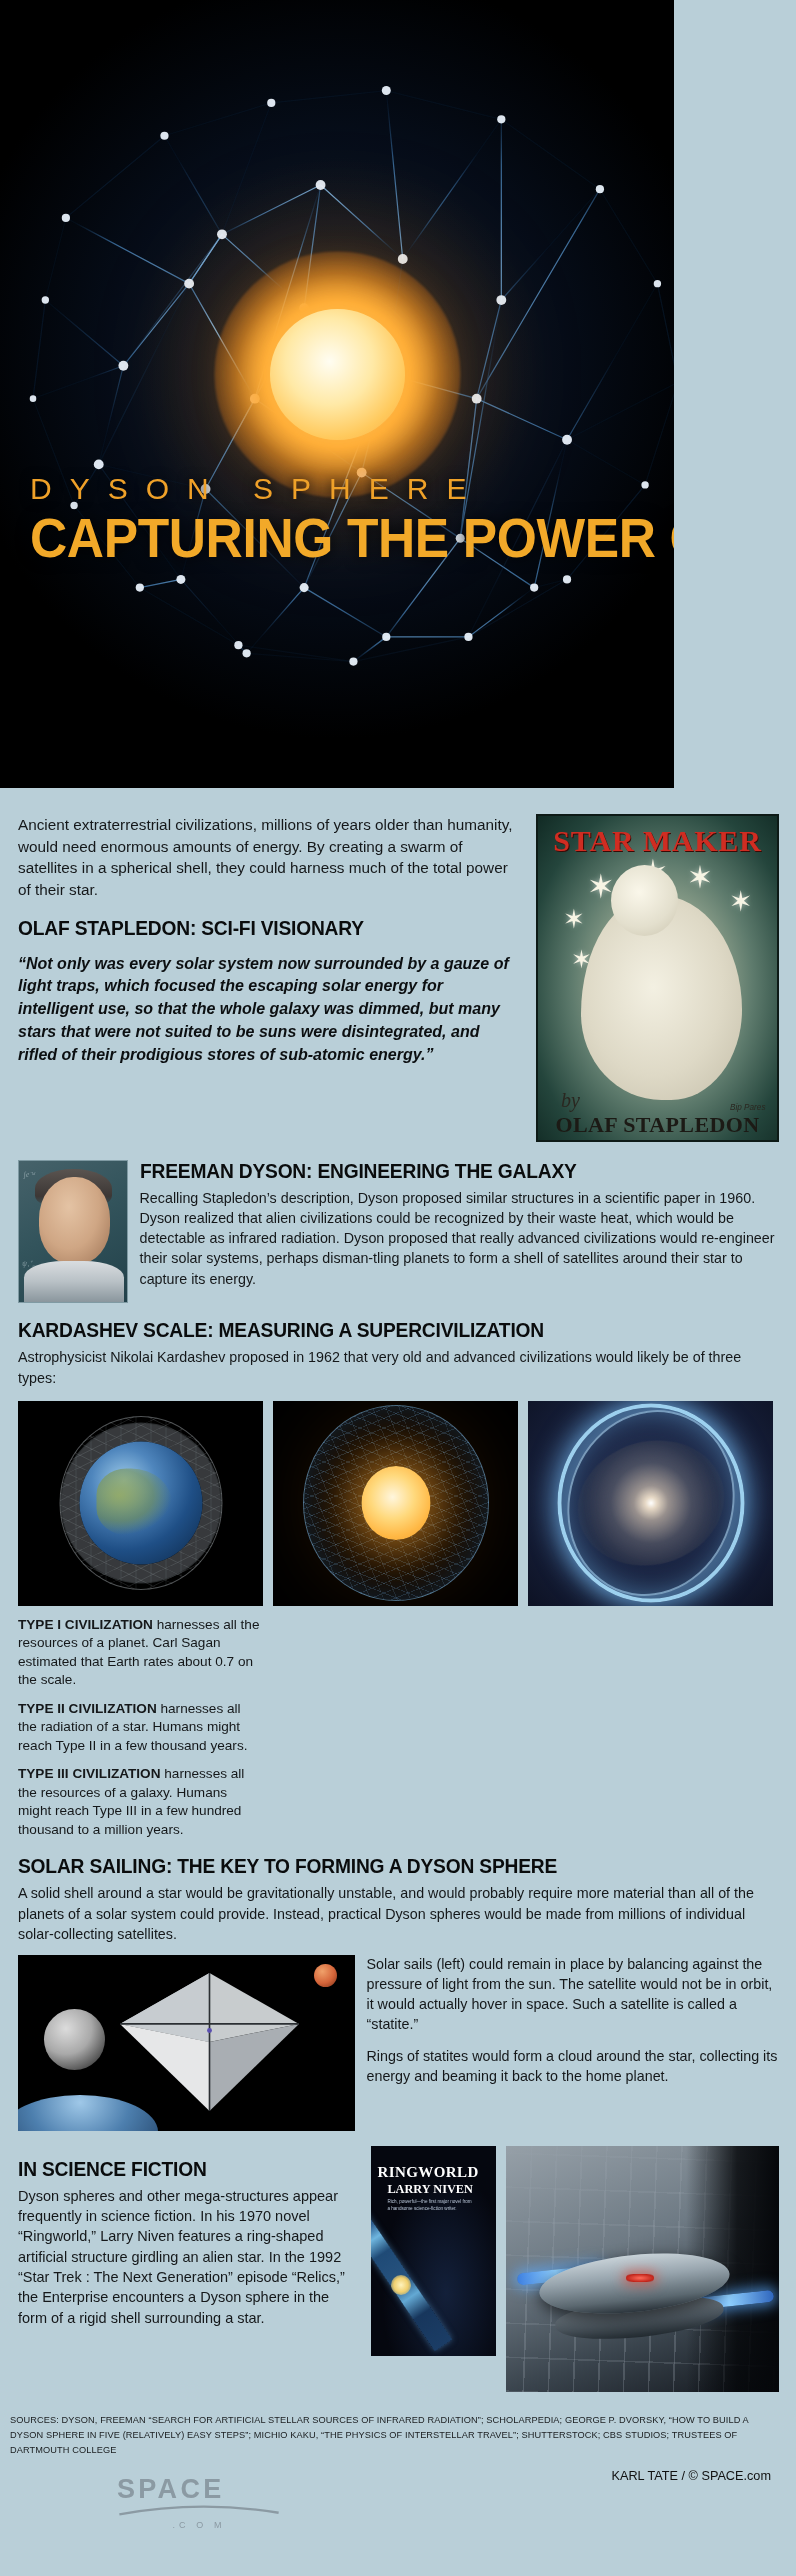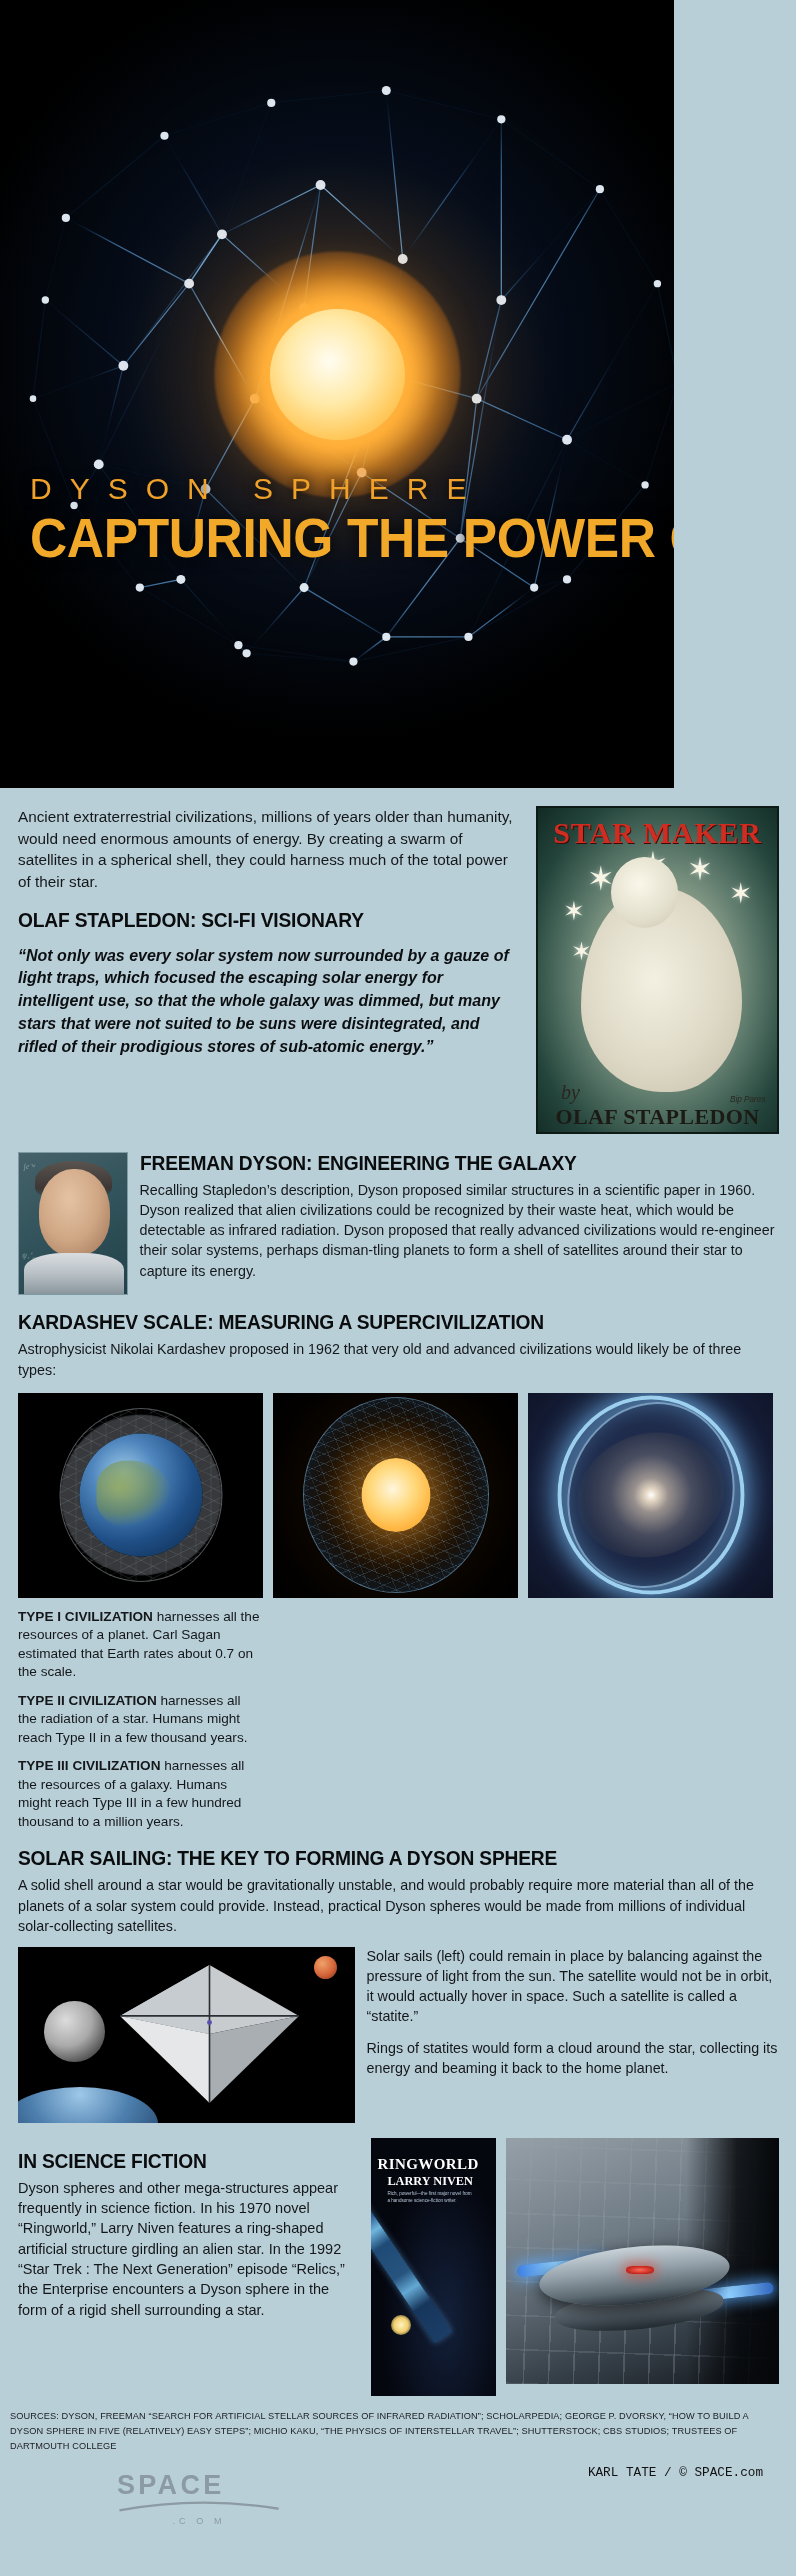--- a/index.html
+++ b/index.html
@@ -43,21 +43,21 @@
     font-family:"Liberation Sans", sans-serif;text-shadow:0 0 11.5px rgba(0,0,0,.9);
     white-space:nowrap;
   }
   .hero-title{
     color:#f2a929;font-size:56px;line-height:.95;font-weight:bold;margin-top:5px;
     letter-spacing:-0.4px;transform:scaleX(.92);transform-origin:left center;
     text-shadow:0 0 15px rgba(0,0,0,.85);white-space:nowrap;
   }
 
   
-  .body{position:relative;padding:0 18px;background:#b9cfd8;}
+  .body{position:relative;padding:8px 18px;background:#b9cfd8;}
   .para{
     font-size:15.3px;line-height:1.41;color:#15181a;margin:0 0 3.3px 0;
     font-family:"Liberation Sans", sans-serif;
   }
   h2.sect{
     font-size:20px;font-weight:bold;color:#0a0c0d;margin:16.4px 0 5px 0;
     letter-spacing:-0.2px;transform:scaleX(.96);transform-origin:left center;
   }
   .quote{
     font-size:16px;line-height:1.42;font-style:italic;font-weight:bold;color:#0c0f11;
@@ -205,21 +205,21 @@
   }
   .sail-kite{position:absolute;left:102px;top:18px;width:179px;height:138px;}
   .sail-txt{flex:1;}
   .sail-txt p{font-size:14.3px;line-height:1.38;color:#15181a;margin:0 0 13px 0;}
 
   
   .scifi-row{display:flex;gap:10px;margin-top:15px;align-items:flex-start;}
   .scifi-left{width:343px;}
   .scifi-left p{font-size:14.5px;line-height:1.40;color:#15181a;margin:0;}
   .ring-cover{
-    width:125px;height:258px;flex:0 0 125px;position:relative;overflow:hidden;background:#05070f;
+    width:125px;height:210px;flex:0 0 125px;position:relative;overflow:hidden;background:#05070f;
   }
   .rc-stars{position:absolute;inset:0;background:radial-gradient(ellipse at 60% 70%, #13203a 0%, #05070f 60%);}
   .rc-title{position:absolute;top:18px;left:6.6px;font-family:"Liberation Serif", serif;font-weight:bold;font-size:15px;color:#fff;letter-spacing:0.4px;}
   .rc-sub{position:absolute;top:36px;left:16.4px;font-family:"Liberation Serif", serif;font-weight:bold;font-size:12.3px;color:#fff;}
   .rc-blurb{position:absolute;top:53px;left:16.4px;width:86px;font-size:4.6px;color:#b9c6d8;line-height:1.5;}
   .rc-band{
     position:absolute;left:-15px;top:51px;width:172px;height:21.4px;
     transform:rotate(56deg);transform-origin:left top;
     background:linear-gradient(90deg,#1a3a63 0%,#2d5c8e 18%,#6fb6df 26%,#1f4a76 36%,#27537f 56%,#63a9d4 66%,#17365c 78%,#1b3d66 100%);
     box-shadow:0 0 6.6px rgba(90,160,220,.5);
@@ -265,22 +265,22 @@
   .credit-row{position:relative;height:79px;margin-top:5px;}
   .space-logo{
     position:absolute;left:107px;top:13px;width:164px;height:43px;
   }
   .sl-text{
     font-family:"Liberation Sans", sans-serif;font-weight:bold;font-size:27px;
     color:#8b9aa3;letter-spacing:3.3px;line-height:1;
   }
   .sl-com{font-size:9px;letter-spacing:4.1px;color:#8b9aa3;text-align:center;margin-top:1.6px;}
   .credit{
-    position:absolute;right:16px;top:6.6px;font-size:12.7px;color:#111;
-    font-family:Liberation Mono, monospace;
+    position:absolute;right:8px;top:6.6px;font-size:12.7px;color:#111;
+    font-family:Liberation Sans, sans-serif;
   }
 </style>
 </head>
 <body>
 
 <div class="page">
 
   <div class="hero">
     <div class="hero-space"></div>
     <div class="sphere-wrap">

